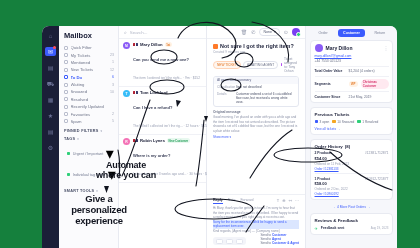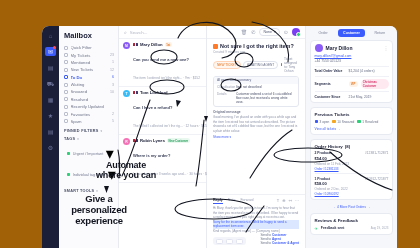--- a/index.html
+++ b/index.html
@@ -1,18 +1,18 @@
 <!DOCTYPE html>
 <html><head>
 <meta charset="utf-8">
 <style>
   * { box-sizing: border-box; margin:0; padding:0; }
   html,body { width:420px; height:248px; background:#000; overflow:hidden;
     font-family:"Liberation Sans", sans-serif; }
-  #root { position:relative; width:420px; height:248px; background:#a16207; }
+  #root { position:relative; width:420px; height:248px; background:#15803d; }
 
   
   .app { position:absolute; left:42px; top:26px; width:355px; height:222px;
     background:#f6f7fb; border-radius:7px 7px 0 0; overflow:hidden; display:flex; }
 
   
   .rail { width:17px; background:#1b1f38; display:flex; flex-direction:column;
     align-items:center; padding-top:5px; gap:7px; flex:none; }
   .rail .ico { width:11px; height:9px; border-radius:2px; display:flex;
     align-items:center; justify-content:center; color:#6a7095; font-size:6px; position:relative; }

